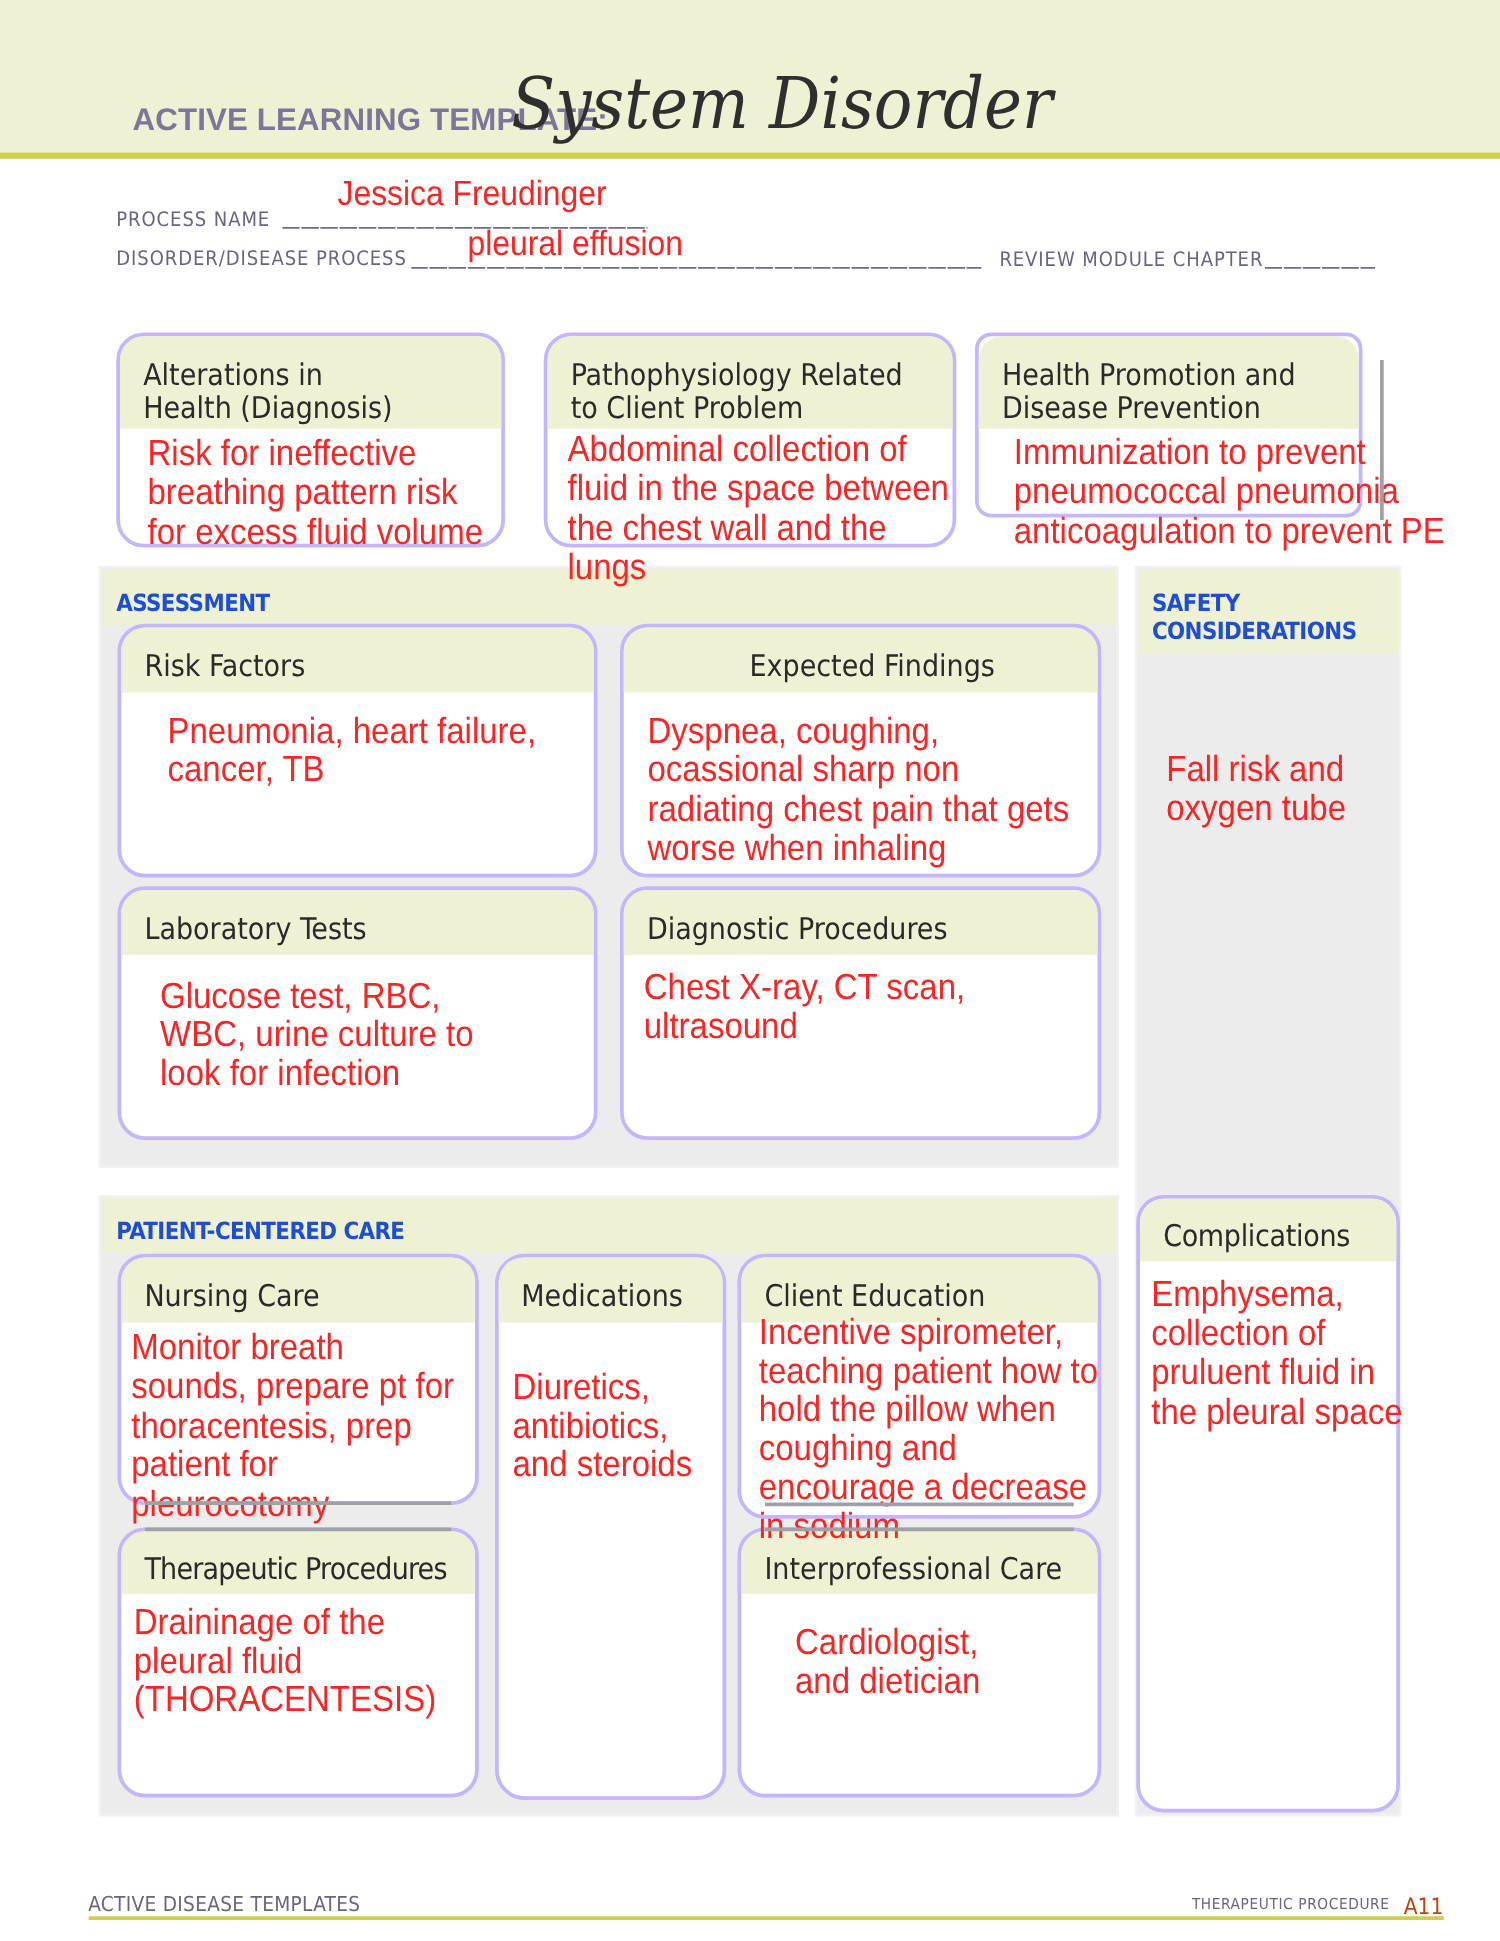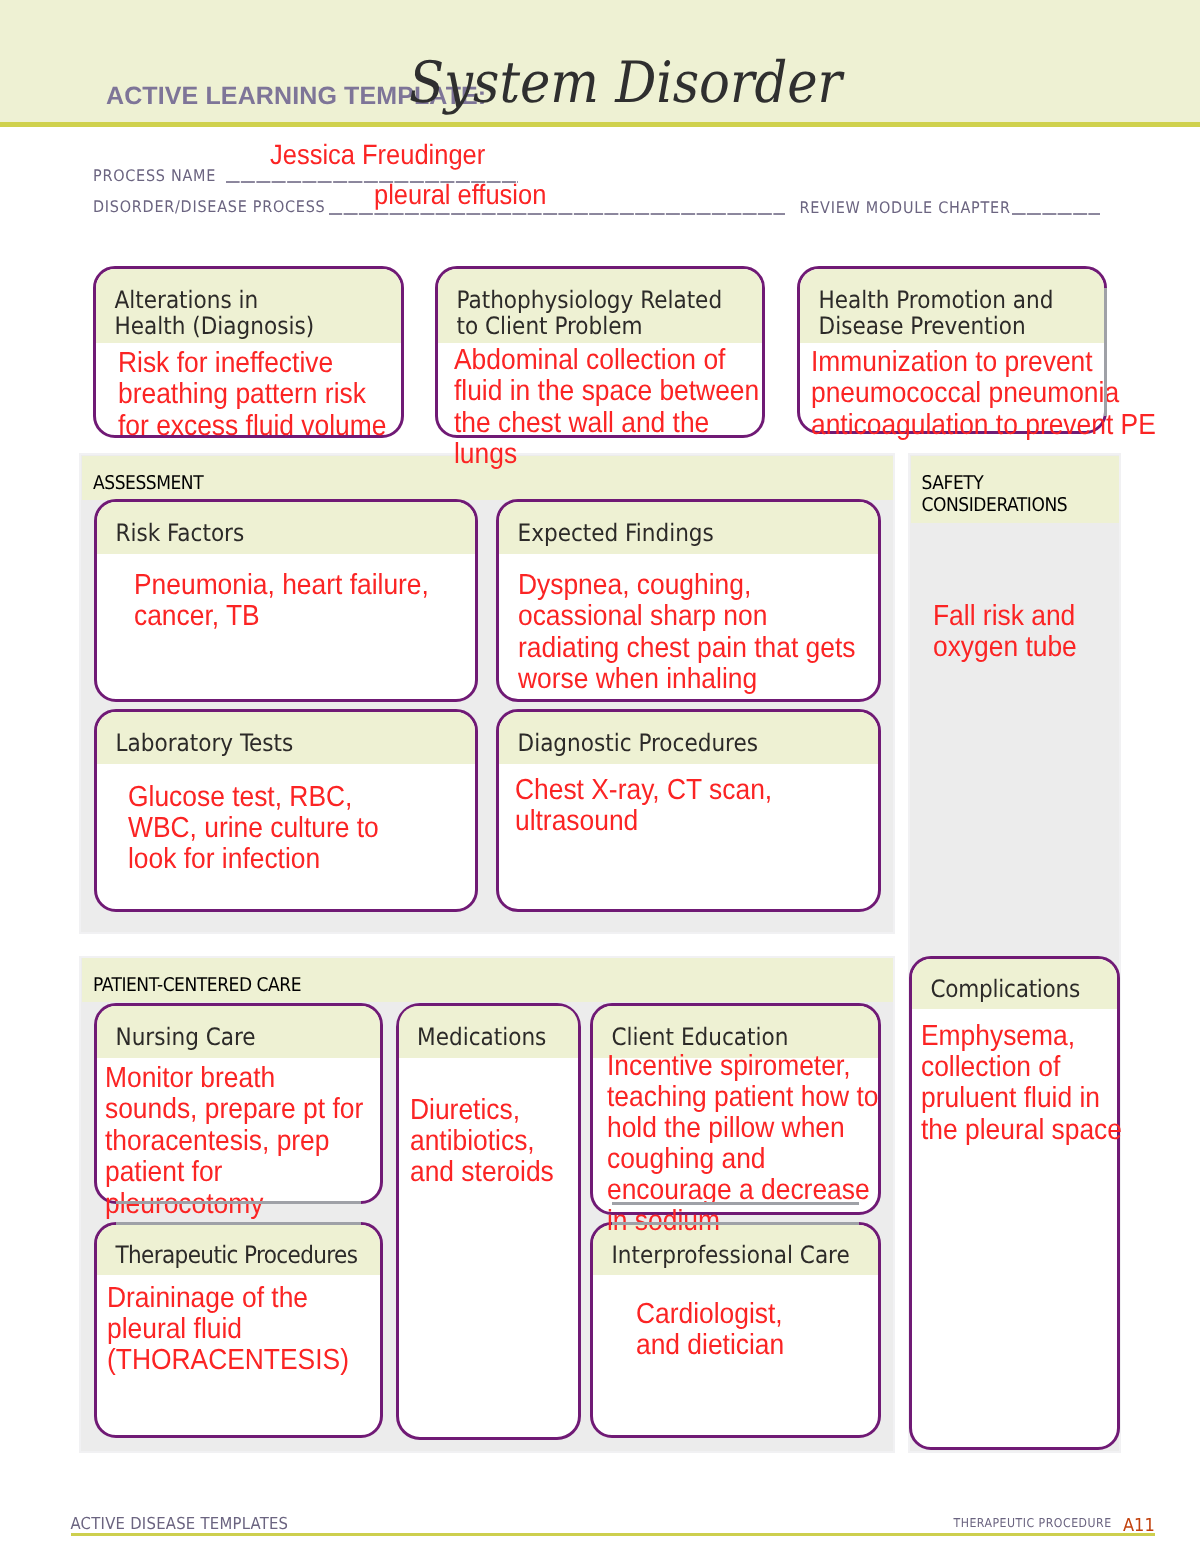--- a/index.html
+++ b/index.html
@@ -21,34 +21,34 @@
   
   .flabel{position:absolute;color:#6b6480;font-size:16px;letter-spacing:0.75px;
      font-family:"DejaVu Sans",sans-serif;font-stretch:condensed;line-height:1;
      white-space:pre;}
   .fdash{position:absolute;color:#6b6480;font-size:24px;letter-spacing:2px;line-height:1;
      font-family:"Liberation Sans",sans-serif;white-space:pre;overflow:hidden;}
   .hand{position:absolute;color:#fb2424;font-family:"Liberation Sans",sans-serif;
      line-height:1.076;white-space:pre;transform:scale(0.91,1);transform-origin:left top;}
 
   
-  .card{position:absolute;border:3px solid #701a75;border-radius:22px;background:#ffffff;
+  .card{position:absolute;border:3px solid #c4b5fd;border-radius:22px;background:#ffffff;
         box-sizing:border-box;}
   .card-hd{position:absolute;left:0;top:0;right:0;background:#eef1d3;
         border-radius:19px 19px 0 0;color:#2c2a28;box-sizing:border-box;
         font-family:"DejaVu Sans",sans-serif;font-stretch:condensed;
         font-size:24px;line-height:25.6px;padding-left:18.5px;white-space:pre;}
   .card-ans{position:absolute;color:#fb2424;line-height:1.086;box-sizing:border-box;
         white-space:pre;font-family:"Liberation Sans",sans-serif;font-size:29px;
         transform:scale(0.91,1);transform-origin:left top;}
 
   
   .panel{position:absolute;background:#ececec;box-sizing:border-box;
         border:2.5px solid #f1f1f3;}
-  .panel-hd{position:absolute;background:#eef1d3;color:#000000;font-weight:normal;
+  .panel-hd{position:absolute;background:#eef1d3;color:#1d4ed8;font-weight:bold;
         font-family:"DejaVu Sans",sans-serif;font-stretch:condensed;white-space:pre;
         font-size:19px;letter-spacing:-0.45px;line-height:21.5px;box-sizing:border-box;}
   .card-line{position:absolute;background:#9fa1a7;height:3px;z-index:6;}
   .card-vline{position:absolute;background:#9fa1a7;width:3px;z-index:6;}
 
   
   #footer-rule{left:70.5px;top:1532.7px;width:1084px;height:3.2px;background:#cdcf4e;}
   #footer-left{left:70.5px;top:1513.5px;color:#6b6480;font-size:16.5px;letter-spacing:0.25px;
        font-family:"DejaVu Sans",sans-serif;font-stretch:condensed;white-space:pre;}
   #footer-right{left:953.5px;top:1516px;color:#6b6480;font-size:12.2px;letter-spacing:0.5px;
@@ -85,40 +85,40 @@
 
 <div class="card" id="top-box-1" style="left:435px;top:266px;width:330px;height:172px;">
   <div class="card-hd" style="height:73.5px;padding-top:19px;">Pathophysiology Related
 to Client Problem</div>
 </div>
 <div class="card-ans" style="left:454px;top:345px;z-index:5;">Abdominal collection of
 fluid in the space between
 the chest wall and the
 lungs</div>
 
-<div class="card" id="top-box-2" style="left:797px;top:266px;width:310px;height:168px;">
+<div class="card" id="top-box-2" style="left:780px;top:266px;width:310px;height:148px;border-radius:13px;">
   <div class="card-hd" style="height:73.5px;padding-top:19px;">Health Promotion and
 Disease Prevention</div>
 </div>
 <div class="card-ans" style="left:811px;top:347px;z-index:5;">Immunization to prevent
 pneumococcal pneumonia
 anticoagulation to prevent PE</div>
 
 <div class="card-vline" style="left:1104px;top:288px;height:128px;"></div>
 
 <div class="panel" id="assessment-panel" style="left:79px;top:453px;width:815.5px;height:481px;"></div>
 <div class="panel-hd" style="left:82px;top:456px;width:811px;height:44px;padding:17px 0 0 11px;">ASSESSMENT</div>
 
 <div class="card" style="left:94px;top:499px;width:384px;height:203px;">
   <div class="card-hd" style="height:51.5px;padding-top:18.5px;">Risk Factors</div>
 </div>
 <div class="card-ans" style="left:133.5px;top:569.5px;">Pneumonia, heart failure,
 cancer, TB</div>
 
-<div class="card" style="left:496px;top:499px;width:385px;height:203px;">
+<div class="card" style="left:496px;top:499px;width:385px;height:203px;text-align:center;">
   <div class="card-hd" style="height:51.5px;padding-top:18.5px;">Expected Findings</div>
 </div>
 <div class="card-ans" style="left:517.5px;top:570px;">Dyspnea, coughing,
 ocassional sharp non
 radiating chest pain that gets
 worse when inhaling</div>
 
 <div class="card" style="left:94px;top:709px;width:384px;height:203px;">
   <div class="card-hd" style="height:51.5px;padding-top:18.5px;">Laboratory Tests</div>
 </div>

